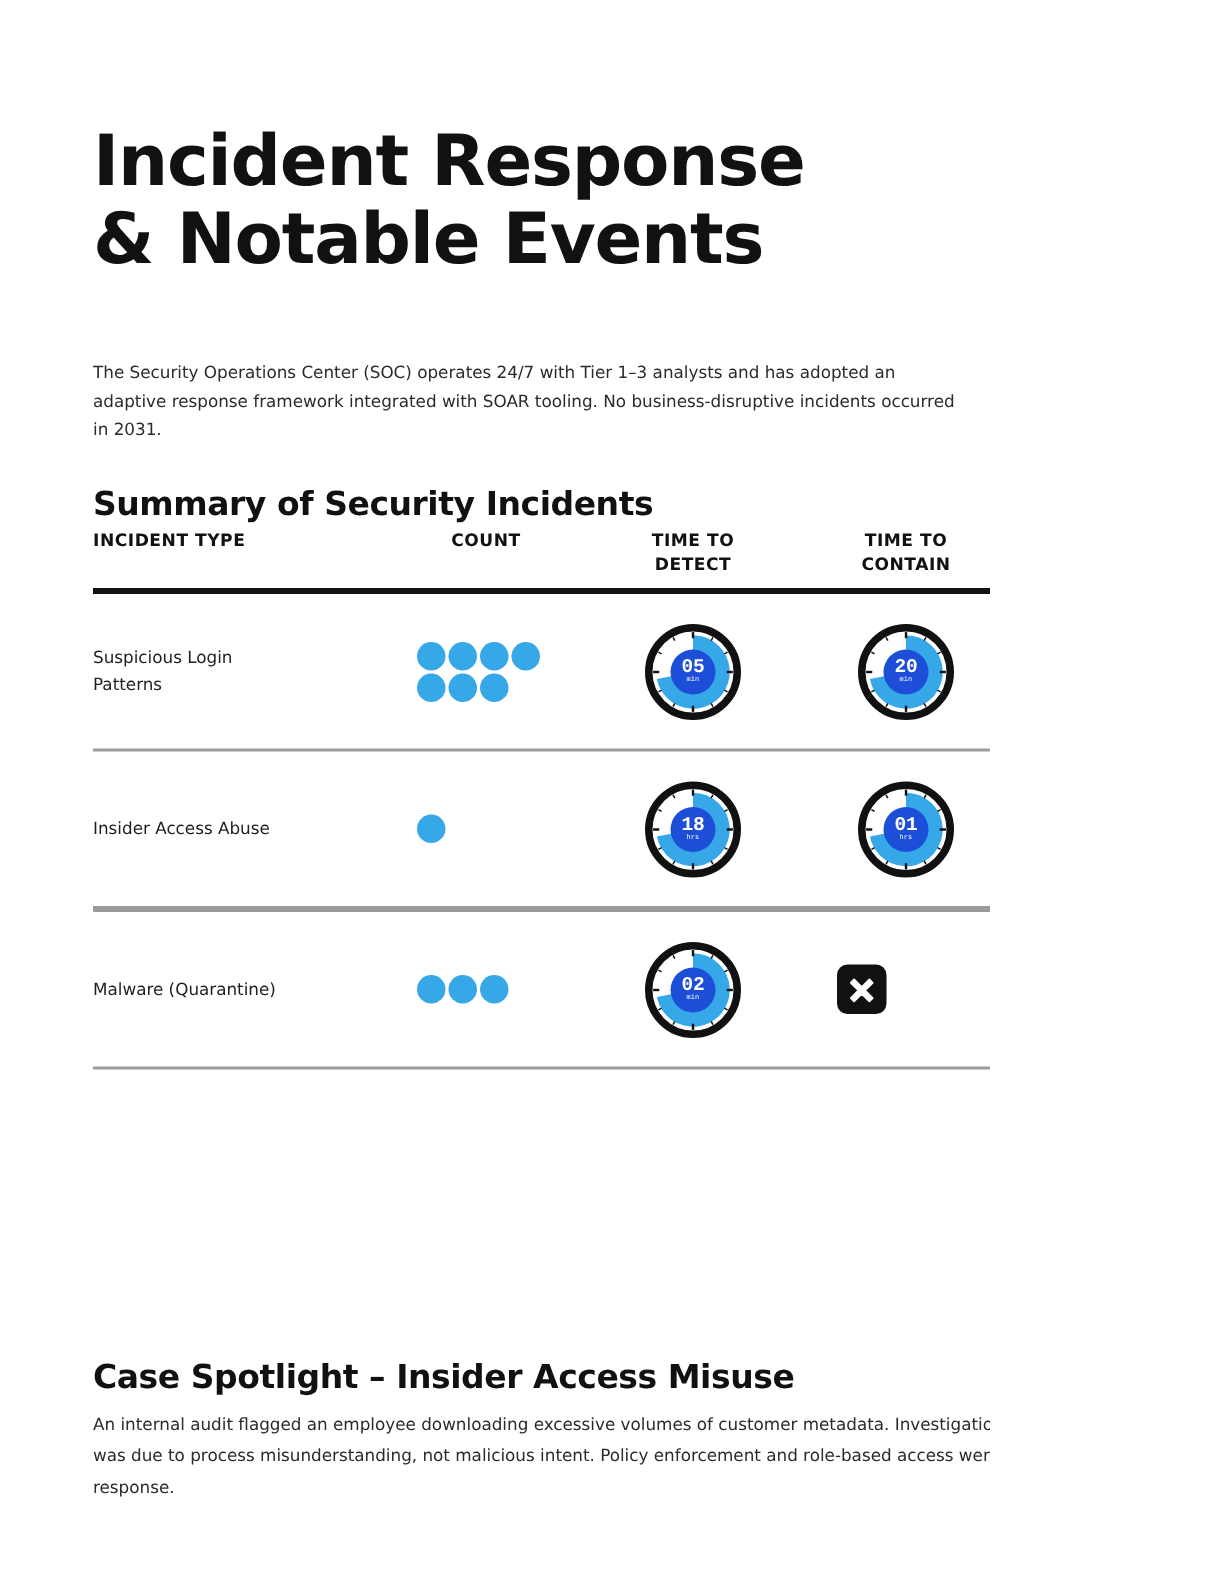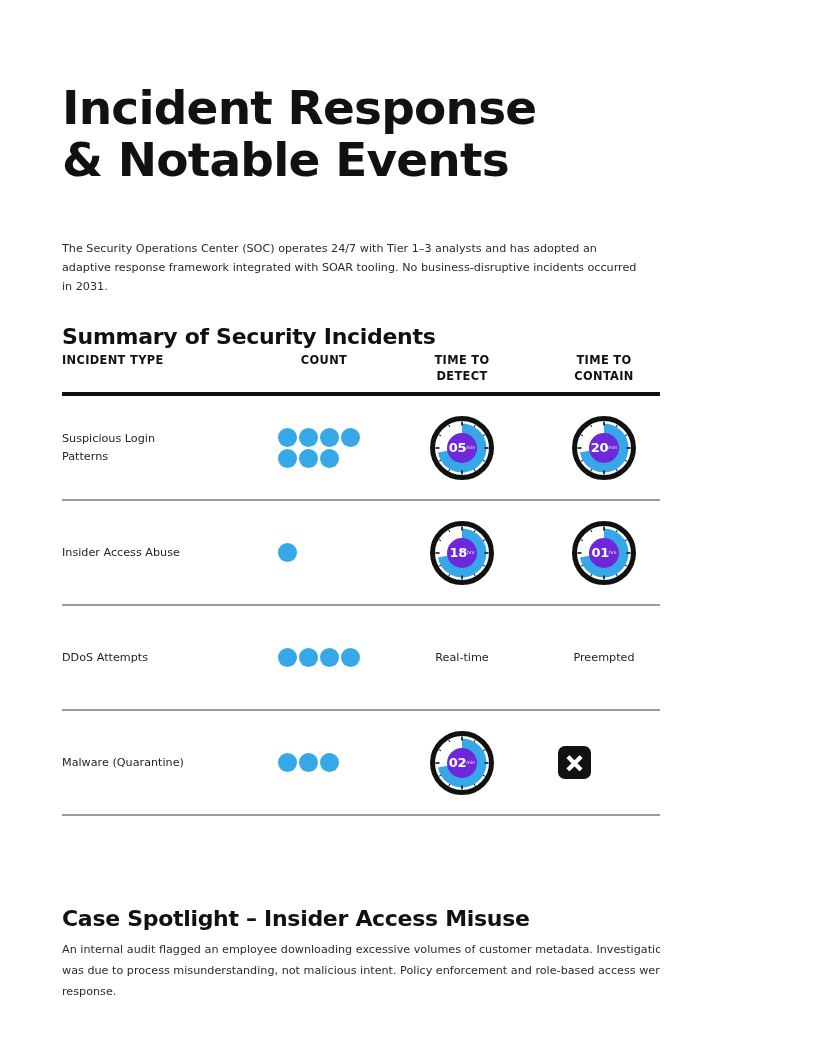--- a/index.html
+++ b/index.html
@@ -137,26 +137,27 @@
 
   
   .clock { position: relative; width: 68px; height: 68px; }
   .clock svg { display: block; }
   .clock-center {
     position: absolute;
     left: 50%; top: 50%;
     transform: translate(-50%, -50%);
     width: 30px; height: 30px;
     border-radius: 50%;
-    background: #6d28d9;
-    display: flex;
-    flex-direction: row;
+    background: #1d4ed8;
+    display: flex;
+    flex-direction: column;
     align-items: center;
     justify-content: center;
     line-height: 1;
+    font-family: Liberation Mono, monospace;
   }
   .clock-num {
     color: #ffffff;
     font-size: 13px;
     font-weight: 600;
     letter-spacing: -0.2px;
   }
   .clock-unit {
     color: #ffffff;
     font-size: 4.6px;
@@ -353,46 +354,20 @@
           </div>
           <div class="cell col-impact">
             <div class="x-badge">
               <svg width="19" height="19" viewBox="0 0 19 19">
                 <path d="M4.4 3 L9.5 8.1 L14.6 3 L16.8 5.2 L11.7 10.3 L16.8 15.4 L14.6 17.6 L9.5 12.5 L4.4 17.6 L2.2 15.4 L7.3 10.3 L2.2 5.2 Z" fill="#ffffff" stroke="#ffffff" stroke-width="1.2" stroke-linejoin="round"></path>
               </svg>
             </div>
           </div>
         </div>
         <div class="rule-thin"></div>
-        <div class="row">
-          <div class="cell left col-type">
-            <span class="row-label">DDoS Attempts</span>
-          </div>
-          <div class="cell col-count">
-            <div class="dots">
-              <span class="dot"></span>
-              <span class="dot"></span>
-              <span class="dot"></span>
-              <span class="dot"></span>
-            </div>
-          </div>
-          <div class="cell col-detect">
-            <span class="plain-value">Real-time</span>
-          </div>
-          <div class="cell col-contain">
-            <span class="plain-value">Preempted</span>
-          </div>
-          <div class="cell col-impact">
-            <div class="x-badge">
-              <svg width="19" height="19" viewBox="0 0 19 19">
-                <path d="M4.4 3 L9.5 8.1 L14.6 3 L16.8 5.2 L11.7 10.3 L16.8 15.4 L14.6 17.6 L9.5 12.5 L4.4 17.6 L2.2 15.4 L7.3 10.3 L2.2 5.2 Z" fill="#ffffff" stroke="#ffffff" stroke-width="1.2" stroke-linejoin="round"></path>
-              </svg>
-            </div>
-          </div>
-        </div>
         <div class="rule-thin"></div>
         <div class="row">
           <div class="cell left col-type">
             <span class="row-label">Malware (Quarantine)</span>
           </div>
           <div class="cell col-count">
             <div class="dots">
               <span class="dot"></span>
               <span class="dot"></span>
               <span class="dot"></span>

